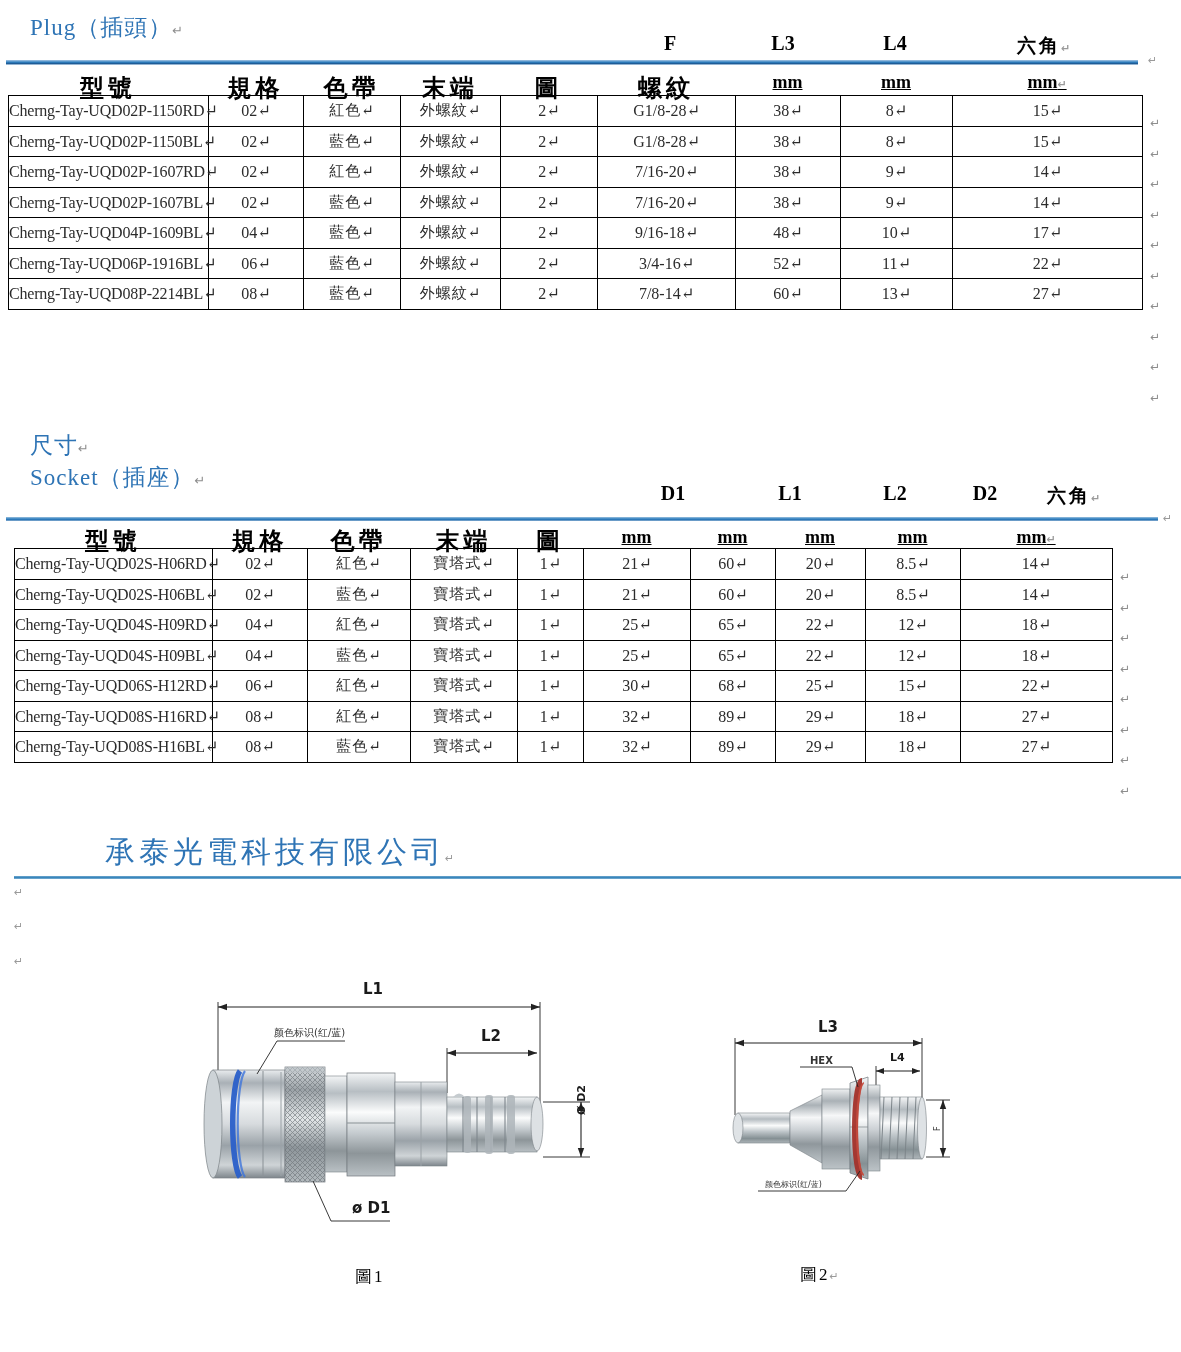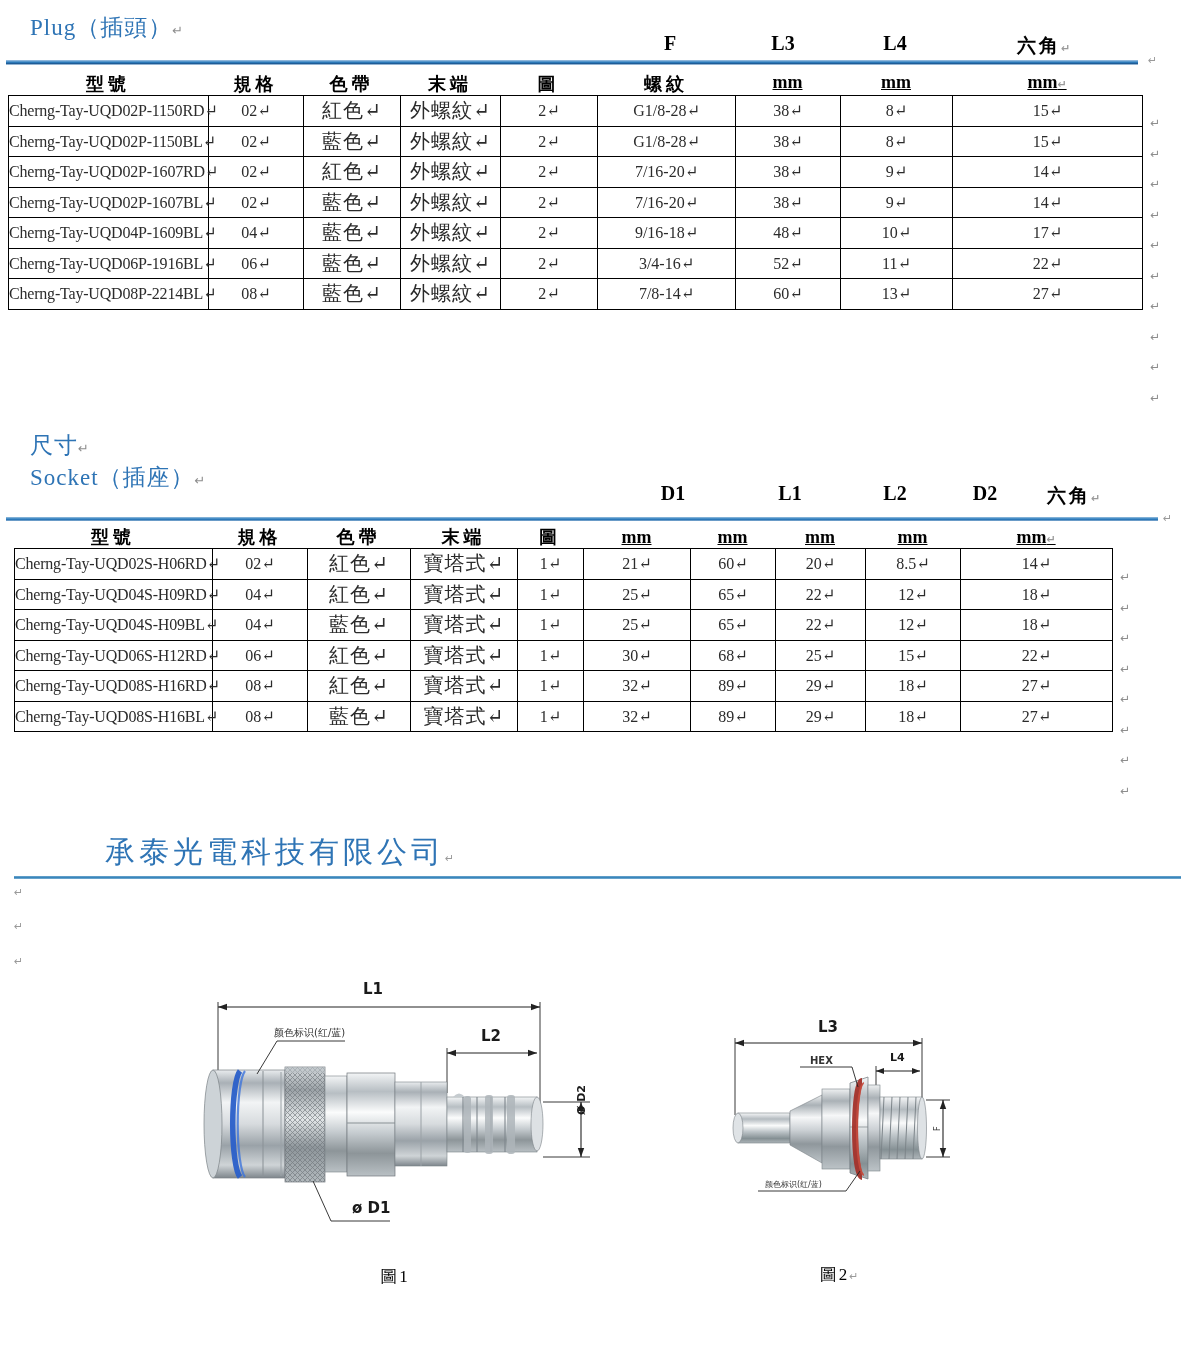--- a/index.html
+++ b/index.html
@@ -59,40 +59,40 @@
     text-align: center;
     white-space: nowrap;
   }
 
   
   .subhdr {
     font-weight: bold;
     text-align: center;
     white-space: nowrap;
   }
-  .subhdr.cjk { font-size: 18px; letter-spacing: 4px; }
+  .subhdr.cjk { font-size: 24px; letter-spacing: 4px; }
   .subhdr.lat { font-size: 18px; font-family: "Liberation Serif","DejaVu Serif",serif; text-decoration: underline; }
 
   
   table.grid {
     border-collapse: collapse;
     table-layout: fixed;
   }
   table.grid td {
     border: 1px solid #000;
     text-align: center;
     vertical-align: middle;
     padding: 0;
     font-family: "Liberation Serif", "DejaVu Serif", serif;
     color: #2b2b2b;
     white-space: nowrap;
   }
   td.model   { font-size: 16px; letter-spacing: -0.2px; }
   td.numeric { font-size: 16px; }
-  td.cjk     { font-size: 20px; letter-spacing: 1px; }
+  td.cjk     { font-size: 15px; letter-spacing: 1px; }
 
   
   .rowmarks { position: absolute; }
   .rowmarks div {
     color: #8d8d8d;
     font-size: 12px;
     font-family: "DejaVu Sans", sans-serif;
     line-height: 1;
   }
 
@@ -106,21 +106,20 @@
   }
   .company-rule {
     height: 3px;
     background: linear-gradient(to bottom, #6fa8cd 0%, #2f7fb8 60%, #8fbcda 100%);
   }
 
   
   .figcap {
     font-size: 17px;
     letter-spacing: 2px;
-    text-align: center;
     font-family: "Liberation Serif","DejaVu Serif",serif;
   }
   .dimlabel {
     font-family: "DejaVu Sans", sans-serif;
     font-weight: bold;
     font-size: 15px;
     color: #1a1a1a;
   }
   .dimlabel.small { font-size: 11px; }
   .leadlabel {
@@ -301,20 +300,32 @@
       <col style="width:85px">
       <col style="width:90px">
       <col style="width:95px">
       <col style="width:152px">
   </colgroup>
   <tbody>
       <tr>
         <td class="model" style="height: 29.5px;">Cherng-Tay-UQD02S-H06RD↵</td>
         <td class="numeric" style="height: 29.5px;">02↵</td>
         <td class="cjk" style="height: 29.5px;">紅色↵</td>
+        <td class="cjk" style="height: 29.5px;">寶塔式↵</td>
+        <td class="numeric" style="height: 29.5px;">1↵</td>
+        <td class="numeric" style="height: 29.5px;">21↵</td>
+        <td class="numeric" style="height: 29.5px;">60↵</td>
+        <td class="numeric" style="height: 29.5px;">20↵</td>
+        <td class="numeric" style="height: 29.5px;">8.5↵</td>
+        <td class="numeric" style="height: 29.5px;">14↵</td>
+      </tr>
+      <tr>
+        <td class="model" style="height: 29.5px;">Cherng-Tay-UQD02S-H06BL↵</td>
+        <td class="numeric" style="height: 29.5px;">02↵</td>
+        <td class="cjk" style="height: 29.5px;">藍色↵</td>
         <td class="cjk" style="height: 29.5px;">寶塔式↵</td>
         <td class="numeric" style="height: 29.5px;">1↵</td>
         <td class="numeric" style="height: 29.5px;">21↵</td>
         <td class="numeric" style="height: 29.5px;">60↵</td>
         <td class="numeric" style="height: 29.5px;">20↵</td>
         <td class="numeric" style="height: 29.5px;">8.5↵</td>
         <td class="numeric" style="height: 29.5px;">14↵</td>
       </tr>
       <tr>
         <td class="model" style="height: 29.5px;">Cherng-Tay-UQD04S-H09RD↵</td>

